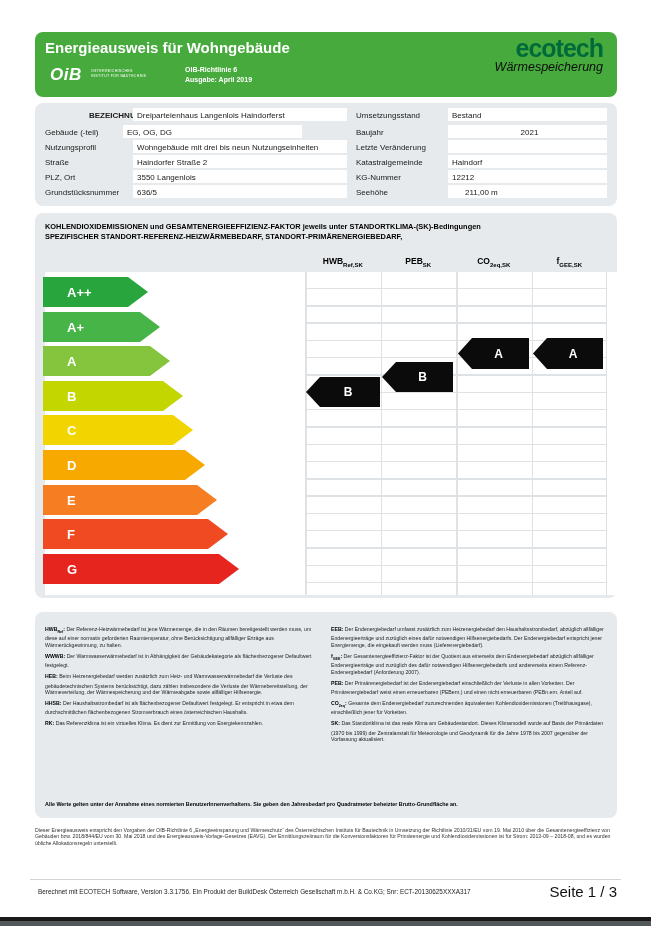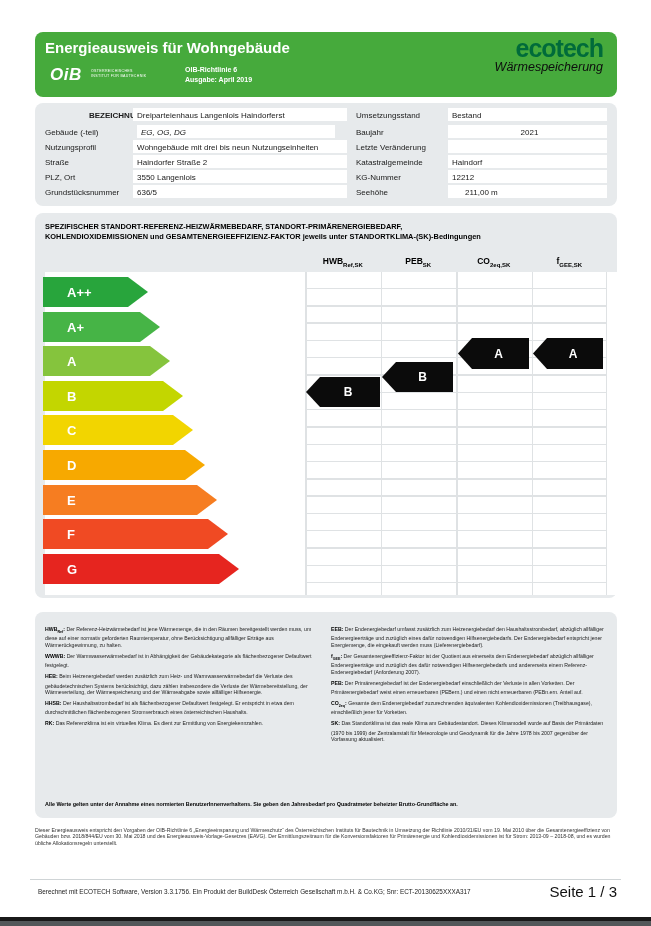--- a/index.html
+++ b/index.html
@@ -89,21 +89,21 @@
 <div class="panel info">
 
   <div class="irow" style="left:0;top:5px;width:582px;">
     <span class="ilabel bold" style="left:10px;padding-left:44px;">BEZEICHNUNG</span>
     <span class="ifield" style="left:98px;width:214px;">Dreiparteienhaus Langenlois Haindorferst</span>
     <span class="ilabel" style="left:321px;">Umsetzungsstand</span>
     <span class="ifield" style="left:413px;width:159px;">Bestand</span>
   </div>
   <div class="irow" style="left:0;top:22px;width:582px;">
     <span class="ilabel" style="left:10px;">Gebäude (-teil)</span>
-    <span class="ifield" style="left:102px;width:198px;font-style:italic;">EG, OG, DG</span>
+    <span class="ifield" style="left:88px;width:179px;">EG, OG, DG</span>
     <span class="ilabel" style="left:321px;">Baujahr</span>
     <span class="ifield" style="left:413px;width:159px;text-align:center;">2021</span>
   </div>
   <div class="irow" style="left:0;top:37px;width:582px;">
     <span class="ilabel" style="left:10px;">Nutzungsprofil</span>
     <span class="ifield" style="left:98px;width:214px;">Wohngebäude mit drei bis neun Nutzungseinheiten</span>
     <span class="ilabel" style="left:321px;">Letzte Veränderung</span>
     <span class="ifield" style="left:413px;width:159px;"></span>
   </div>
   <div class="irow" style="left:0;top:52px;width:582px;">
@@ -121,22 +121,22 @@
   <div class="irow" style="left:0;top:82px;width:582px;">
     <span class="ilabel" style="left:10px;">Grundstücksnummer</span>
     <span class="ifield" style="left:98px;width:214px;">636/5</span>
     <span class="ilabel" style="left:321px;">Seehöhe</span>
     <span class="ifield" style="left:413px;width:159px;padding-left:17px;">211,00 m</span>
   </div>
 </div>
 
 <div class="panel scalep">
   <div class="scale-title">
+    <div>KOHLENDIOXIDEMISSIONEN und GESAMTENERGIEEFFIZIENZ-FAKTOR jeweils unter STANDORTKLIMA-(SK)-Bedingungen</div>
     <div>SPEZIFISCHER STANDORT-REFERENZ-HEIZWÄRMEBEDARF, STANDORT-PRIMÄRENERGIEBEDARF,</div>
-    <div>KOHLENDIOXIDEMISSIONEN und GESAMTENERGIEEFFIZIENZ-FAKTOR jeweils unter STANDORTKLIMA-(SK)-Bedingungen</div>
   </div>
 
   <div class="col-strip"></div>
   <div class="colhead" style="left:270px;top:37px;">
     <span>HWB</span><sub>Ref,SK</sub>
   </div>
   <div class="colhead" style="left:345.5px;top:37px;">
     <span>PEB</span><sub>SK</sub>
   </div>
   <div class="colhead" style="left:421px;top:37px;">

